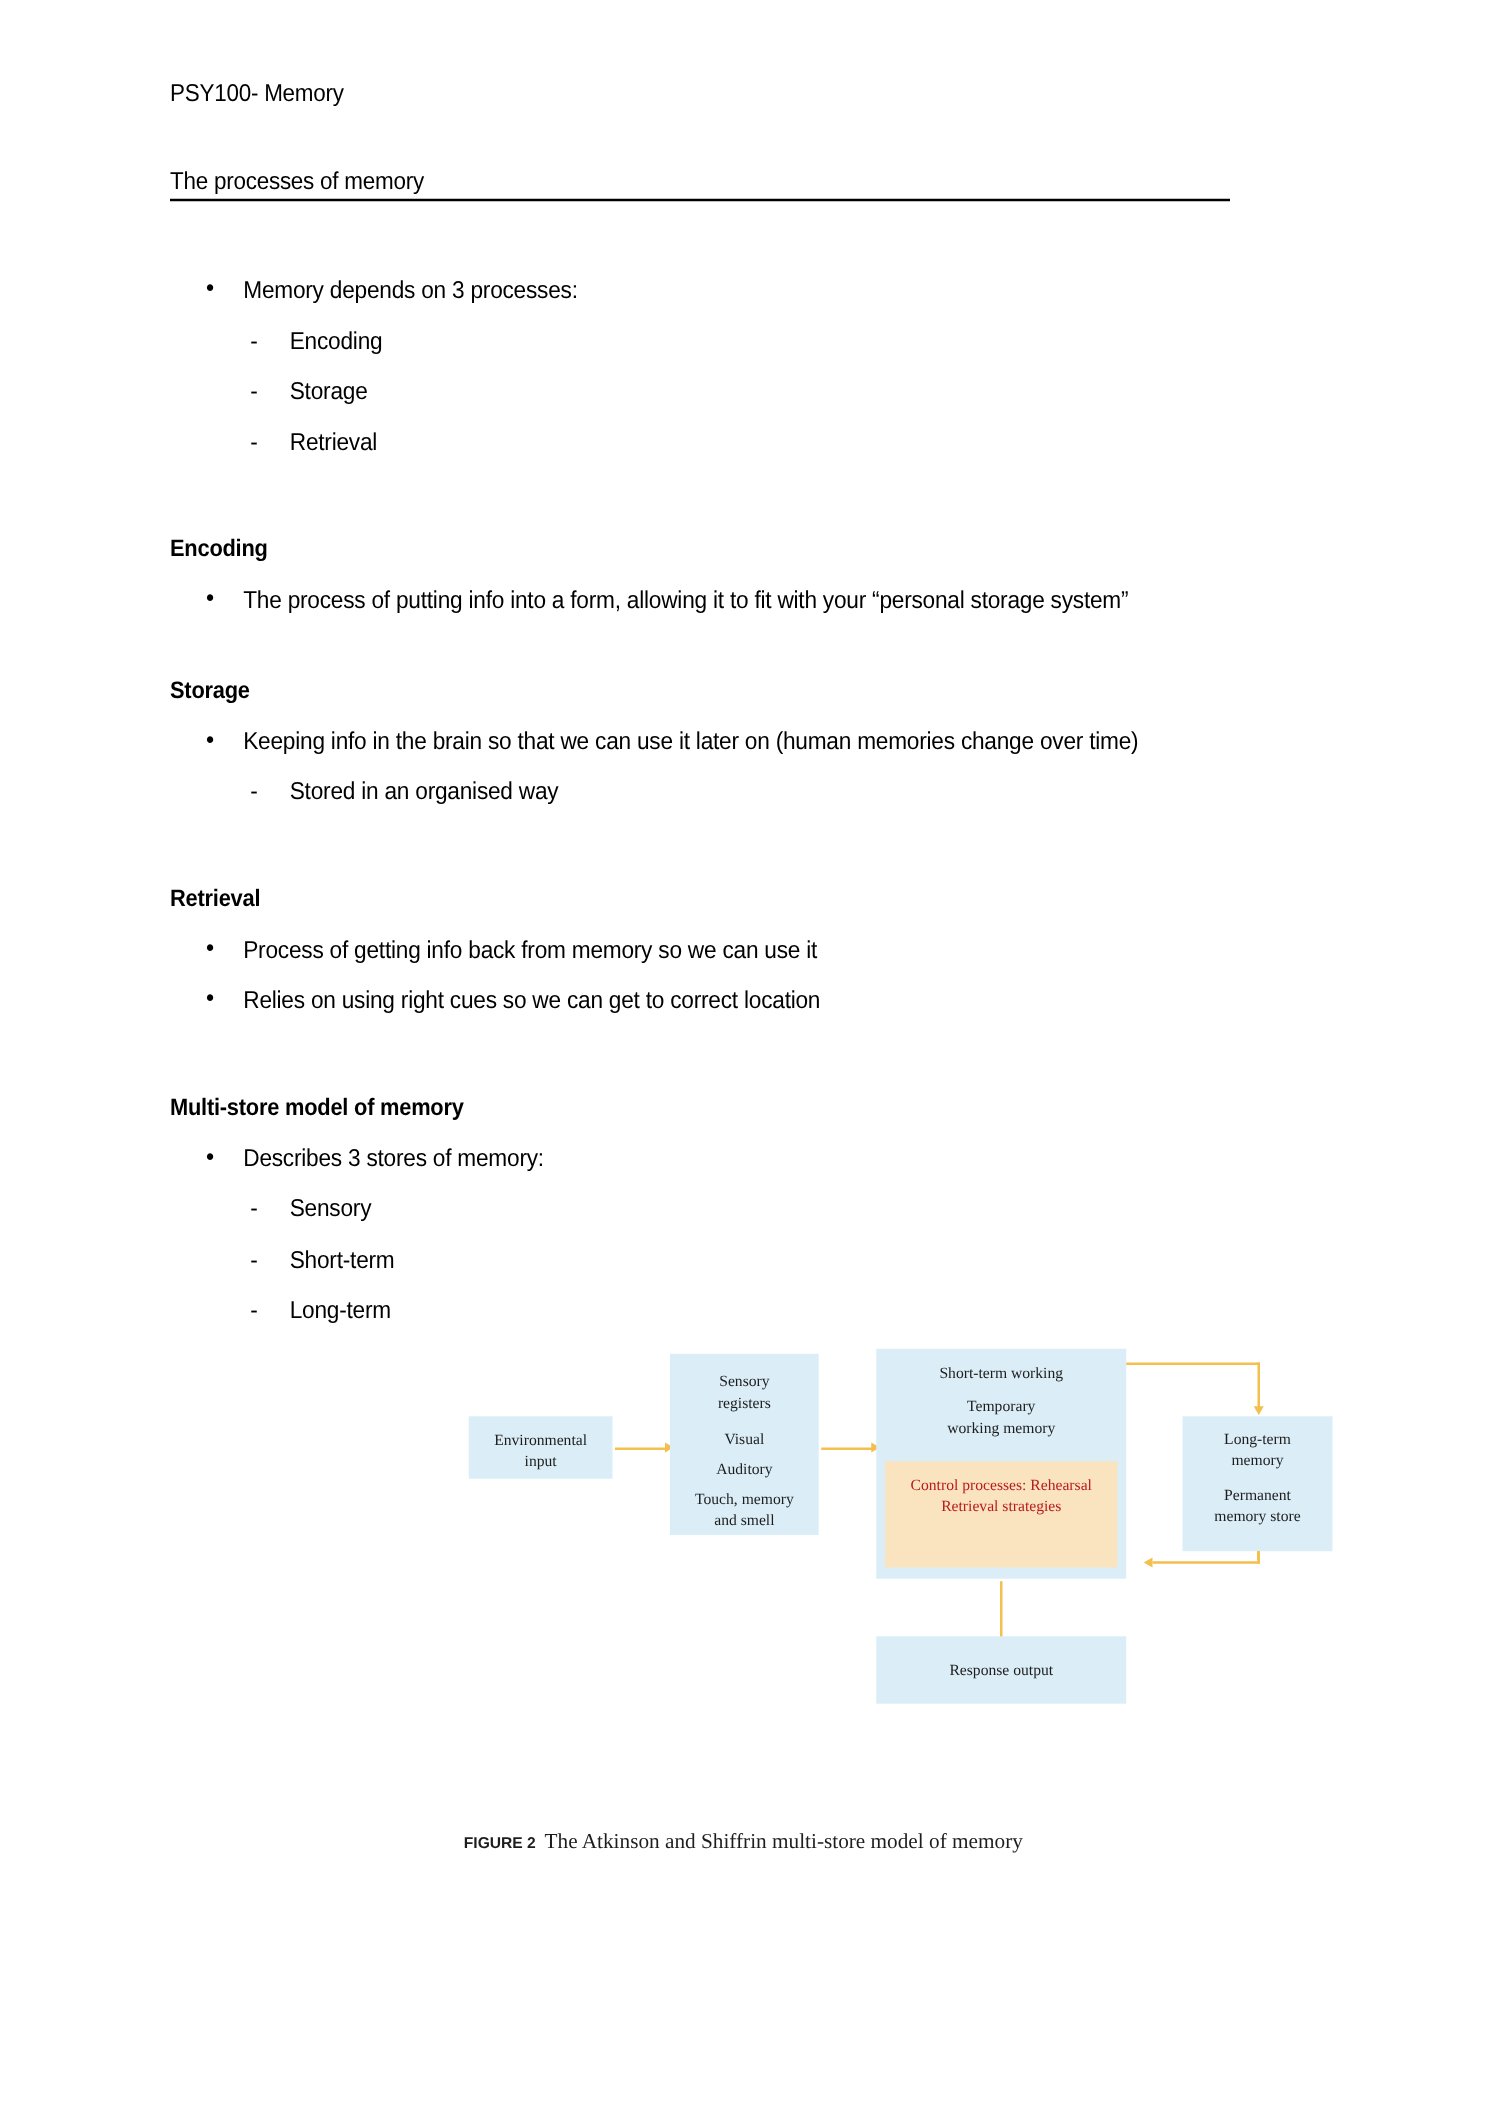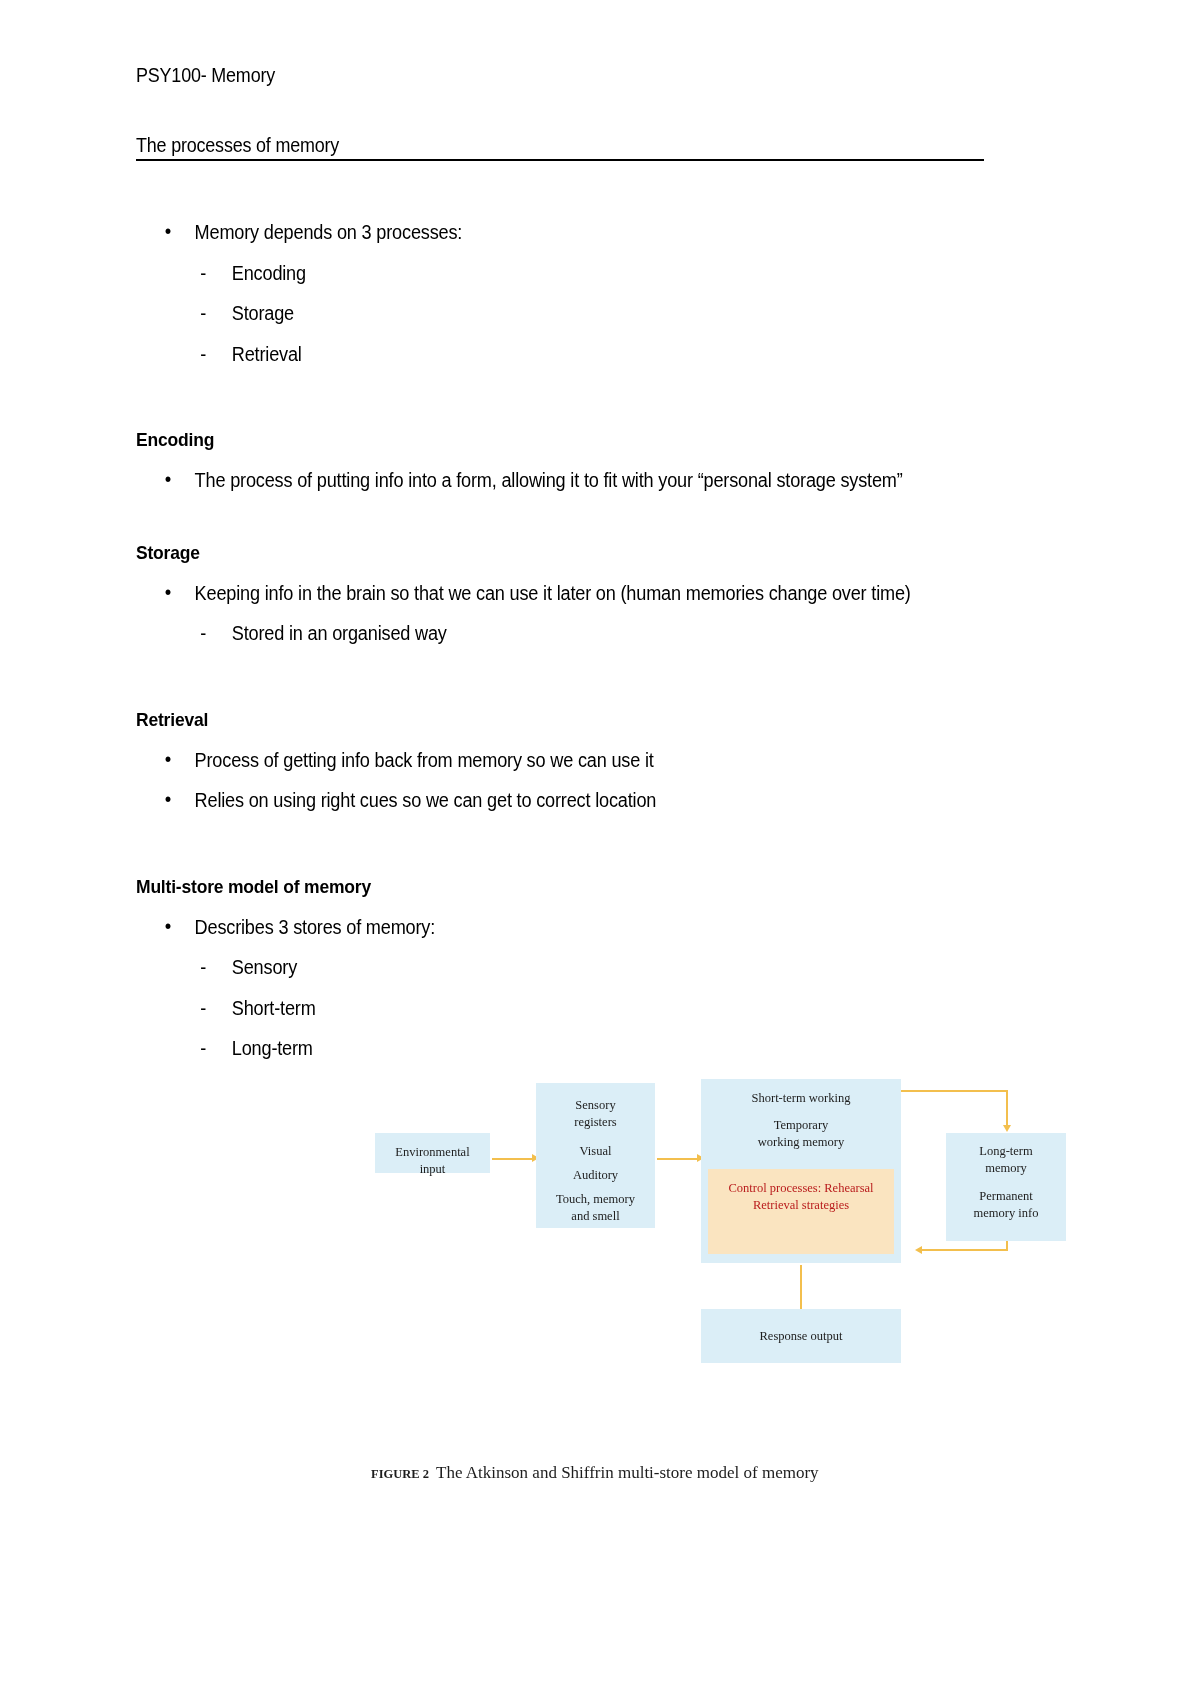--- a/index.html
+++ b/index.html
@@ -188,21 +188,21 @@
 
   .fig-caption {
     position: absolute;
     left: 371px;
     top: 1463px;
     font-size: 12px;
     color: #1d1d1d;
     white-space: nowrap;
   }
   .fig-caption .fc-label {
-    font-family: Liberation Serif, serif;
+    font-family: Liberation Sans, sans-serif;
     font-weight: bold;
     font-size: 12.5px;
   }
   .fig-caption .fc-text {
     font-family: "Liberation Serif", serif;
     font-size: 17px;
     margin-left: 7px;
   }
 </style>
 </head>
@@ -262,21 +262,21 @@
     <ul class="dashes">
       <li>Sensory</li>
       <li>Short-term</li>
       <li>Long-term</li>
     </ul>
 
   </div>
 
   <div class="figure">
 
-    <div class="dbox" style="left:15px; top:68px; width:115px; height:40px; padding-top:11px;">
+    <div class="dbox" style="left:15px; top:68px; width:115px; height:50px; padding-top:11px;">
       <span class="bx-line">Environmental</span>
       <span class="bx-line">input</span>
     </div>
 
     <div class="ar ar-h" style="left:132px; top:93px; width:42px;"></div>
     <div class="arrowhead-r" style="left:172px; top:89px;"></div>
 
     <div class="dbox" style="left:176px; top:18px; width:119px; height:145px; padding-top:14px;">
       <span class="bx-line">Sensory</span>
       <span class="bx-line">registers</span>
@@ -302,21 +302,21 @@
     </div>
 
     <div class="ar ar-h" style="left:541px; top:25px; width:107px;"></div>
     <div class="ar ar-v" style="left:646px; top:25px; height:37px;"></div>
     <div class="arrowhead-d" style="left:642.5px; top:60px;"></div>
 
     <div class="dbox" style="left:586px; top:68px; width:120px; height:108px; padding-top:10px;">
       <span class="bx-line">Long-term</span>
       <span class="bx-line">memory</span>
       <span class="bx-line" style="margin-top:11px;">Permanent</span>
-      <span class="bx-line">memory info</span>
+      <span class="bx-line">memory store</span>
     </div>
 
     <div class="ar ar-v" style="left:646px; top:176px; height:-0px; height:4px;"></div>
     <div class="ar ar-v" style="left:646px; top:176px; height:4px;"></div>
     <div class="ar ar-v" style="left:646px; top:176px; height:5px;"></div>
     <div class="ar ar-v" style="left:646px; top:176px; height:5px;"></div>
     <div class="ar ar-v" style="left:646px; top:176px; height:4px;"></div>
     <div class="ar ar-v" style="left:646px; top:176px; height:6px;"></div>
     <div class="ar ar-v" style="left:646px; top:176px; height:5px;"></div>
 

